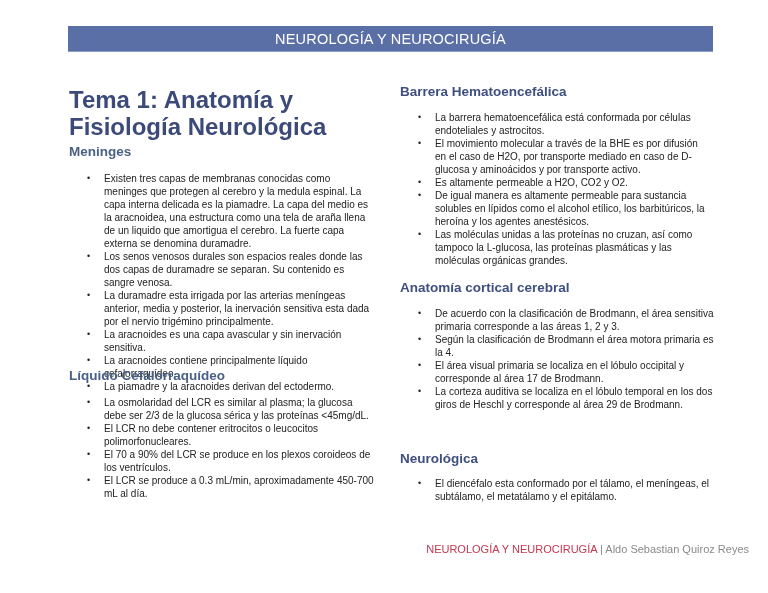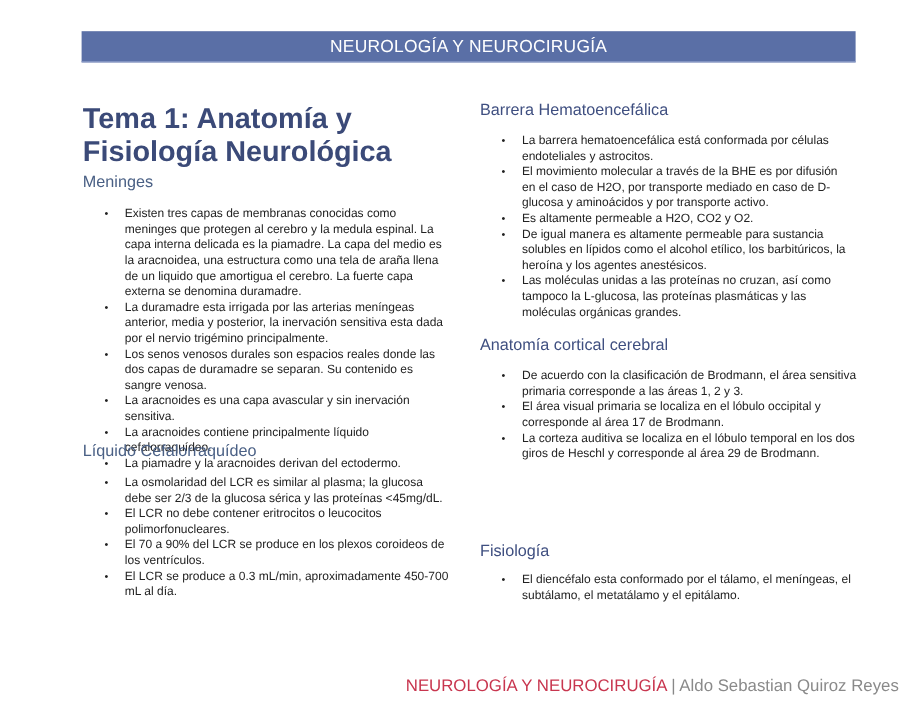--- a/index.html
+++ b/index.html
@@ -4,45 +4,45 @@
 <style>
   html, body { margin: 0; padding: 0; background: #ffffff; }
   body { width: 768px; height: 593px; position: relative; overflow: hidden;
          font-family: "Liberation Sans", "DejaVu Sans", sans-serif; color: #1a1a1a; }
   .header-bar { position: absolute; left: 68px; top: 26px; width: 645px; height: 25px;
                 background: #5a6fa6; border-bottom: 1px solid #8c9cc8;
                 display: flex; align-items: center; justify-content: center; }
   .header-bar span { color: #ffffff; font-size: 14.5px; letter-spacing: 0.2px; }
   .page-title { position: absolute; left: 69px; top: 86px; width: 300px; margin: 0;
                 font-size: 24px; font-weight: bold; color: #3b4a78; line-height: 27px; }
-  .section-heading { position: absolute; margin: 0; font-size: 13.5px; font-weight: normal;
+  .section-heading { position: absolute; margin: 0; font-size: 13.5px; font-weight: bold;
                      color: #4a6085; }
   ul.bullets { position: absolute; margin: 0; padding: 0; list-style: none; }
   ul.bullets li { position: relative; padding-left: 35px; font-size: 10px; line-height: 13px;
                   color: #222; }
   ul.bullets li::before { content: "\2022"; position: absolute; left: 18px; top: 0; font-size: 9px; }
-  .footer { position: absolute; right: 19px; top: 563px; font-size: 14px; white-space: nowrap; }
+  .footer { position: absolute; right: 19px; top: 543px; font-size: 11px; white-space: nowrap; }
   .footer .brand { color: #c8364f; }
   .footer .sep { color: #888; }
   .footer .author { color: #8a8a8a; }
 </style>
 </head>
 <body>
 
 <div class="header-bar">
   <span>NEUROLOGÍA Y NEUROCIRUGÍA</span>
 </div>
 
 <h1 class="page-title">Tema 1: Anatomía y Fisiología Neurológica</h1>
 
 <h2 class="section-heading" style="left:69px; top:144px;">Meninges</h2>
 <ul class="bullets" style="left:69px; top:172px; width:305px;">
   <li>Existen tres capas de membranas conocidas como meninges que protegen al cerebro y la medula espinal. La capa interna delicada es la piamadre. La capa del medio es la aracnoidea, una estructura como una tela de araña llena de un liquido que amortigua el cerebro. La fuerte capa externa se denomina duramadre.</li>
+  <li>Los senos venosos durales son espacios reales donde las dos capas de duramadre se separan. Su contenido es sangre venosa.</li>
   <li>La duramadre esta irrigada por las arterias meníngeas anterior, media y posterior, la inervación sensitiva esta dada por el nervio trigémino principalmente.</li>
-  <li>Los senos venosos durales son espacios reales donde las dos capas de duramadre se separan. Su contenido es sangre venosa.</li>
   <li>La aracnoides es una capa avascular y sin inervación sensitiva.</li>
   <li>La aracnoides contiene principalmente líquido cefalorraquídeo.</li>
   <li>La piamadre y la aracnoides derivan del ectodermo.</li>
 </ul>
 
 <h2 class="section-heading" style="left:69px; top:368px;">Líquido Cefalorraquídeo</h2>
 <ul class="bullets" style="left:69px; top:396px; width:305px;">
   <li>La osmolaridad del LCR es similar al plasma; la glucosa debe ser 2/3 de la glucosa sérica y las proteínas &lt;45mg/dL.</li>
   <li>El LCR no debe contener eritrocitos o leucocitos polimorfonucleares.</li>
   <li>El 70 a 90% del LCR se produce en los plexos coroideos de los ventrículos.</li>
@@ -54,24 +54,25 @@
   <li>La barrera hematoencefálica está conformada por células endoteliales y astrocitos.</li>
   <li>El movimiento molecular a través de la BHE es por difusión en el caso de H2O, por transporte mediado en caso de D-glucosa y aminoácidos y por transporte activo.</li>
   <li>Es altamente permeable a H2O, CO2 y O2.</li>
   <li>De igual manera es altamente permeable para sustancia solubles en lípidos como el alcohol etílico, los barbitúricos, la heroína y los agentes anestésicos.</li>
   <li>Las moléculas unidas a las proteínas no cruzan, así como tampoco la L-glucosa, las proteínas plasmáticas y las moléculas orgánicas grandes.</li>
 </ul>
 
 <h2 class="section-heading" style="left:400px; top:280px; color:#3f4f80;">Anatomía cortical cerebral</h2>
 <ul class="bullets" style="left:400px; top:307px; width:320px;">
   <li>De acuerdo con la clasificación de Brodmann, el área sensitiva primaria corresponde a las áreas 1, 2 y 3.</li>
+  <li>Según la clasificación de Brodmann el área motora primaria es la 4.</li>
   <li>El área visual primaria se localiza en el lóbulo occipital y corresponde al área 17 de Brodmann.</li>
   <li>La corteza auditiva se localiza en el lóbulo temporal en los dos giros de Heschl y corresponde al área 29 de Brodmann.</li>
 </ul>
 
-<h2 class="section-heading" style="left:400px; top:451px; color:#3f4f80;">Fisiología</h2>
+<h2 class="section-heading" style="left:400px; top:451px; color:#3f4f80;">Neurológica</h2>
 <ul class="bullets" style="left:400px; top:477px; width:310px;">
   <li>El diencéfalo esta conformado por el tálamo, el meníngeas, el subtálamo, el metatálamo y el epitálamo.</li>
 </ul>
 
 <div class="footer">
   <span class="brand">NEUROLOGÍA Y NEUROCIRUGÍA</span><span class="sep"> | </span><span class="author">Aldo Sebastian Quiroz Reyes</span>
 </div>
 
 </body></html>

